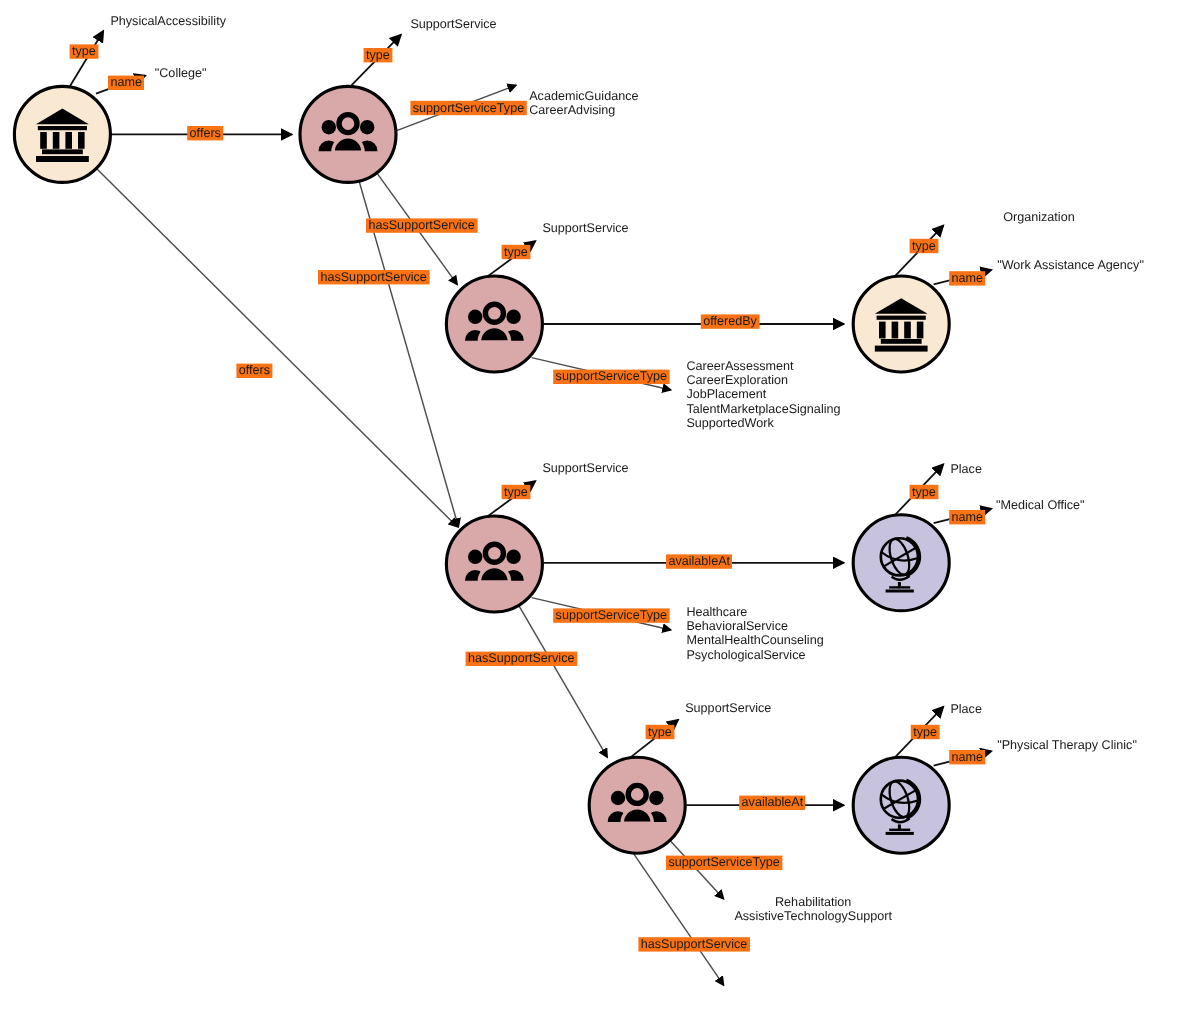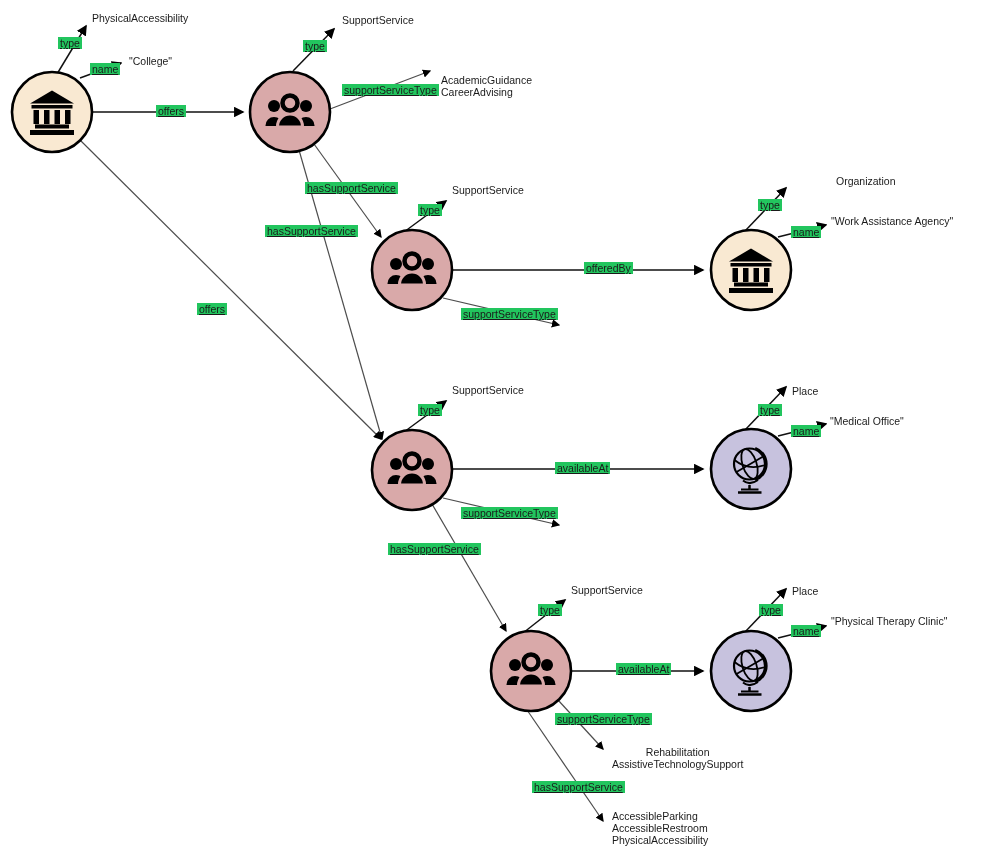--- a/index.html
+++ b/index.html
@@ -1,20 +1,20 @@
 <!DOCTYPE html>
 <html><head>
 <meta charset="utf-8">
 <style>
   html,body{margin:0;padding:0;background:#ffffff;}
   body{width:1002px;height:861px;overflow:hidden;font-family:"Liberation Sans",sans-serif;}
   .canvas{position:relative;width:1002px;height:861px;background:#ffffff;}
   .canvas svg{position:absolute;left:0;top:0;}
   .lbl{position:absolute;font-size:10.5px;line-height:12px;color:#1a1a1a;white-space:nowrap;}
-  .edge-label{background:#22c55e;padding:0 2px;text-decoration:underline;}
+  .edge-label{background:#f97316;padding:0 2px;}
   .multi{white-space:pre-line;}
   .node-circle{stroke:#000000;stroke-width:2.6;}
 </style>
 </head>
 <body>
 
 <div class="canvas">
 
   <svg width="1002" height="861" viewBox="0 0 1002 861">
     <defs>
@@ -147,27 +147,33 @@
   <div class="lbl edge-label" style="left:532px;top:781px;">hasSupportService</div>
   <div class="lbl edge-label" style="left:759px;top:604px;">type</div>
   <div class="lbl edge-label" style="left:791px;top:625px;">name</div>
 
   <div class="lbl" style="left:92px;top:12px;">PhysicalAccessibility</div>
   <div class="lbl" style="left:129px;top:55px;">"College"</div>
   <div class="lbl" style="left:342px;top:14px;">SupportService</div>
   <div class="lbl multi" style="left:441px;top:57px;margin-top:17px;">AcademicGuidance
 CareerAdvising</div>
   <div class="lbl" style="left:452px;top:184px;">SupportService</div>
+  <div class="lbl multi" style="left:572px;top:299px;">CareerAssessment
+CareerExploration
+JobPlacement
+TalentMarketplaceSignaling
+SupportedWork</div>
   <div class="lbl" style="left:792px;top:175px;margin-left:44px;">Organization</div>
   <div class="lbl" style="left:831px;top:215px;">"Work Assistance Agency"</div>
   <div class="lbl" style="left:452px;top:384px;">SupportService</div>
+  <div class="lbl multi" style="left:572px;top:504px;">Healthcare
+BehavioralService
+MentalHealthCounseling
+PsychologicalService</div>
   <div class="lbl" style="left:792px;top:385px;">Place</div>
   <div class="lbl" style="left:830px;top:415px;">"Medical Office"</div>
   <div class="lbl" style="left:571px;top:584px;">SupportService</div>
   <div class="lbl multi" style="left:612px;top:746px;text-align:center;">Rehabilitation
 AssistiveTechnologySupport</div>
-  <div class="lbl multi" style="left:612px;top:810px;">AccessibleParking
-AccessibleRestroom
-PhysicalAccessibility</div>
   <div class="lbl" style="left:792px;top:585px;">Place</div>
   <div class="lbl" style="left:831px;top:615px;">"Physical Therapy Clinic"</div>
 
 </div>
 
 </body></html>

